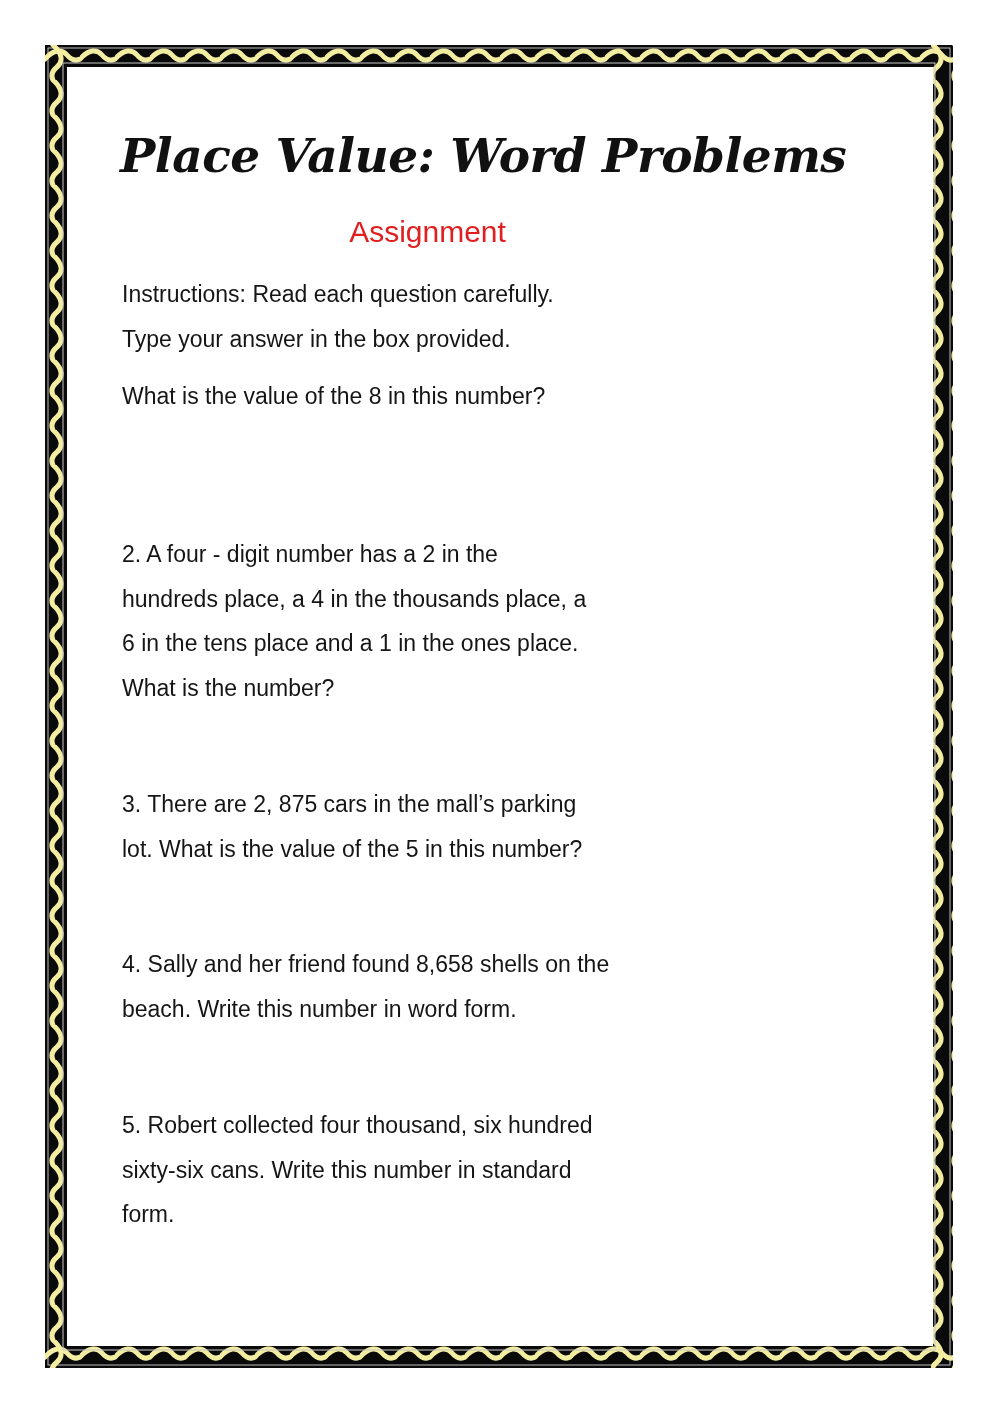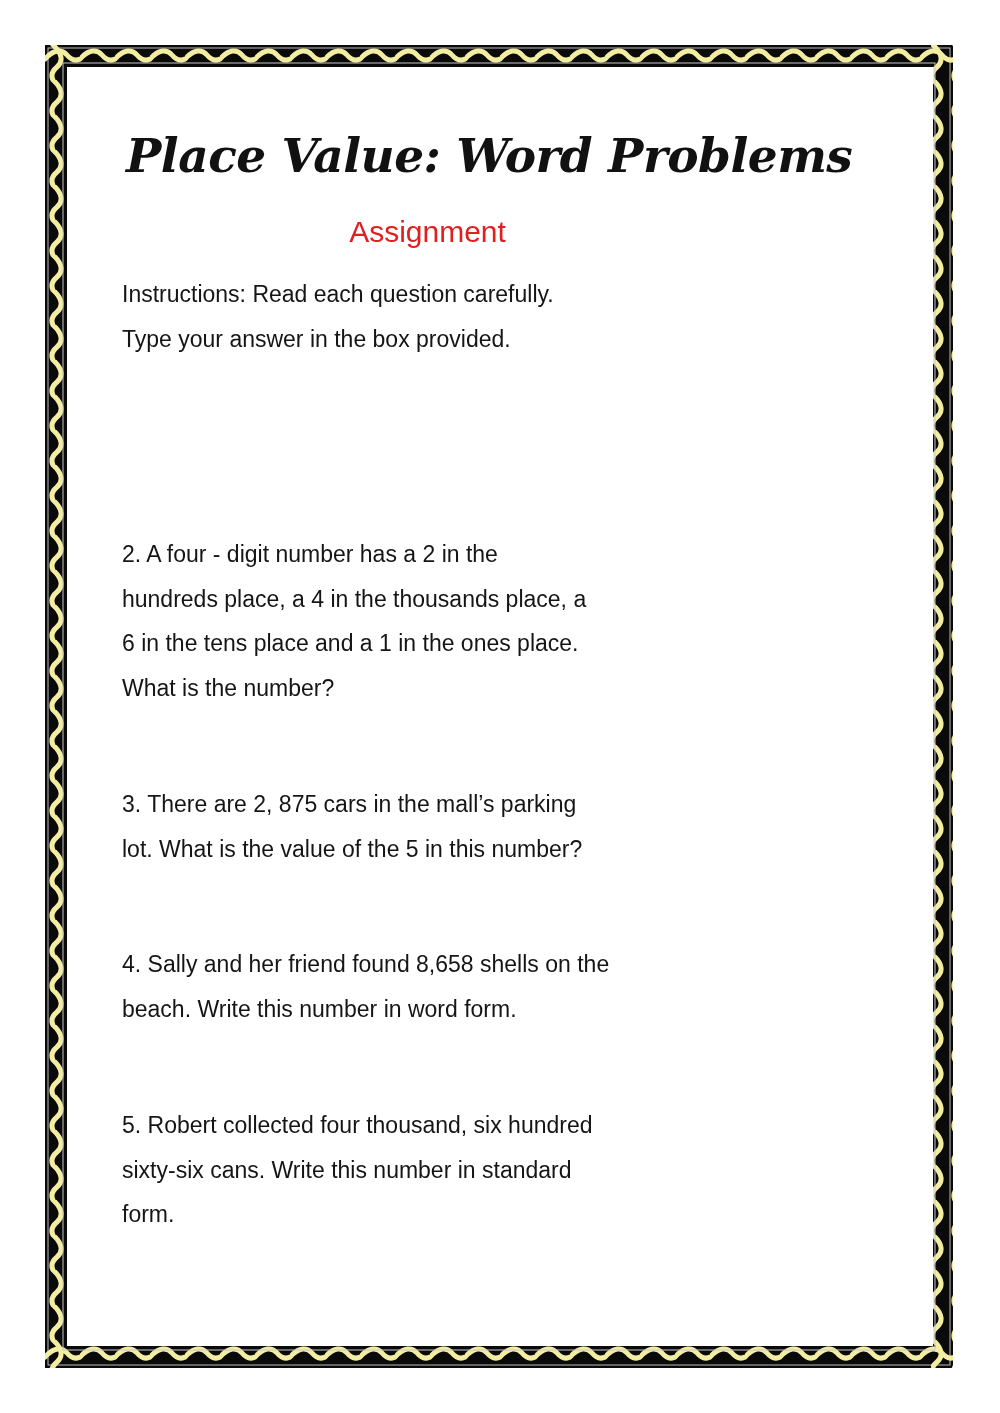--- a/index.html
+++ b/index.html
@@ -9,21 +9,21 @@
       background: #0a0a0a; box-sizing: border-box;
     }
     .frame svg { position: absolute; left: 0; top: 0; }
     .inner {
       position: absolute; left: 67px; top: 67px; width: 866px; height: 1279px;
       background: #ffffff; box-sizing: border-box;
     }
     .title {
       position: absolute; left: 120px; top: 128px; width: 720px;
       font-family: "DejaVu Serif", serif; font-style: italic; font-weight: bold;
-      font-size: 47px; color: #111; letter-spacing: -0.5px; white-space: nowrap; margin-left: 6px;
+      font-size: 47px; color: #111; letter-spacing: -0.5px; white-space: nowrap;
     }
     .subtitle {
       position: absolute; left: 0; width: 855px; top: 215px; text-align: center;
       font-family: "Liberation Sans", sans-serif; font-size: 30px; color: #e02020;
     }
     .para {
       position: absolute; left: 122px; width: 790px;
       font-family: Liberation Sans, sans-serif; font-size: 23px; line-height: 44.5px; color: #151515;
     }
   </style>
@@ -52,20 +52,21 @@
 
 <div class="title">Place Value: Word Problems</div>
 <div class="subtitle">Assignment</div>
 
 <div class="para" style="top:272px">
   <div>Instructions: Read each question carefully.</div>
   <div>Type your answer in the box provided.</div>
 </div>
 
 <div class="para" style="top:374px">
+  <div>What is the value of the 8 in this number?</div>
 </div>
 
 <div class="para" style="top:532px">
   <div>2. A four - digit number has a 2 in the</div>
   <div>hundreds place, a 4 in the thousands place, a</div>
   <div>6 in the tens place and a 1 in the ones place.</div>
   <div>What is the number?</div>
 </div>
 
 <div class="para" style="top:782px">

